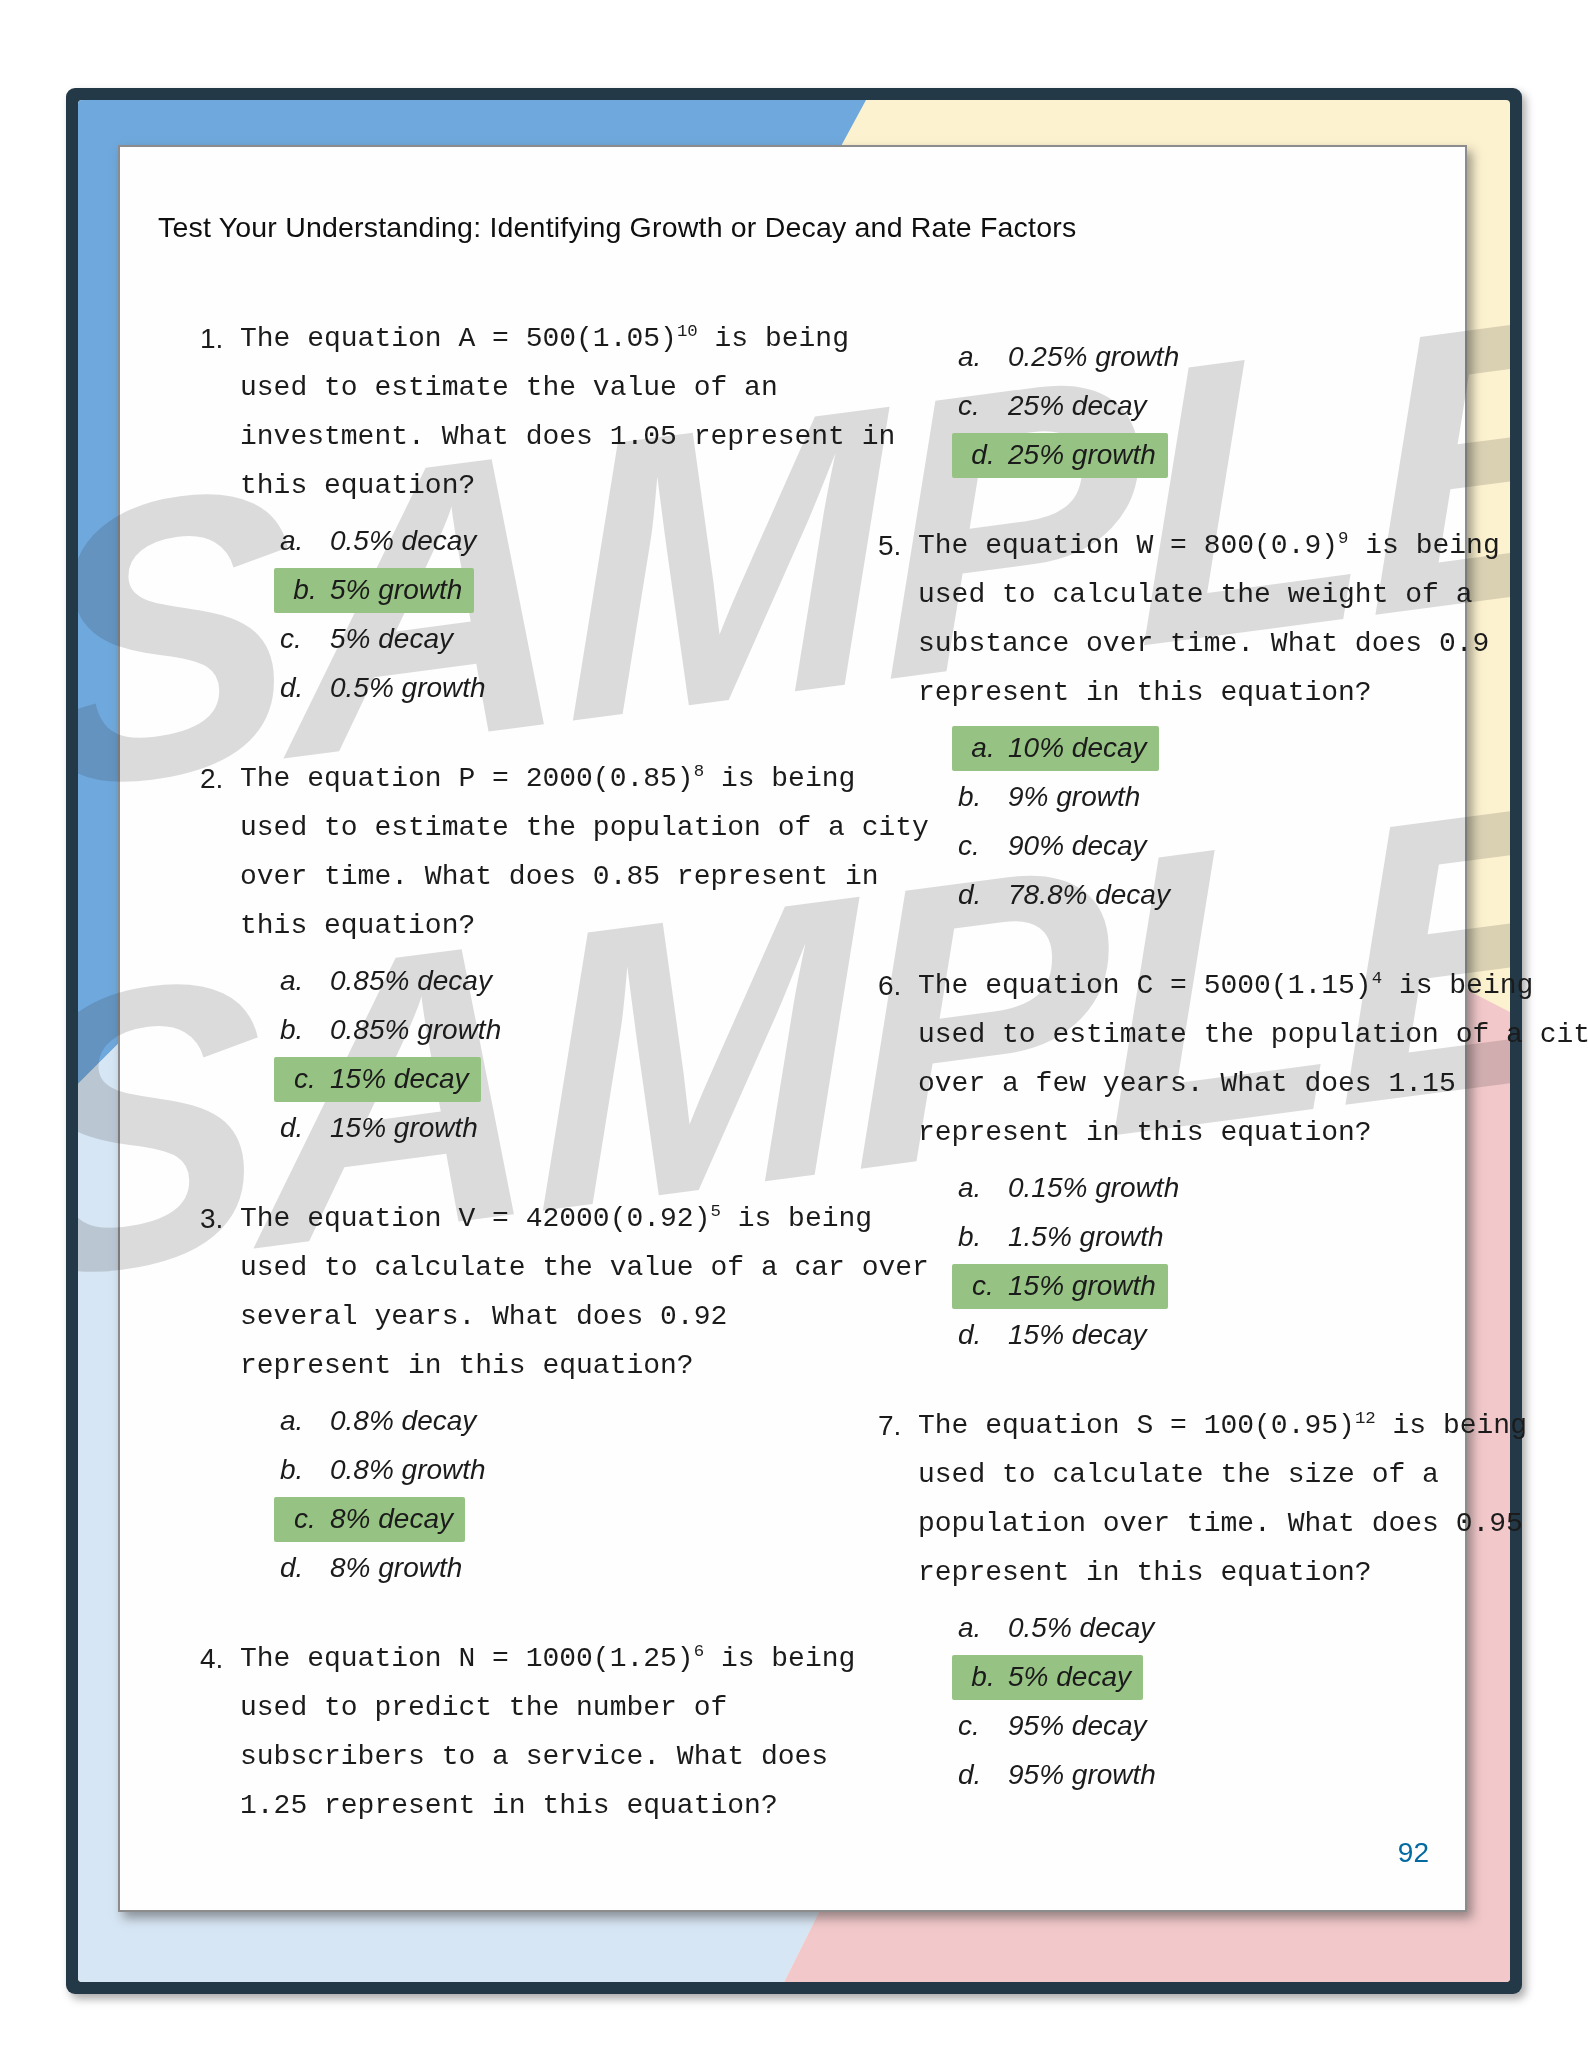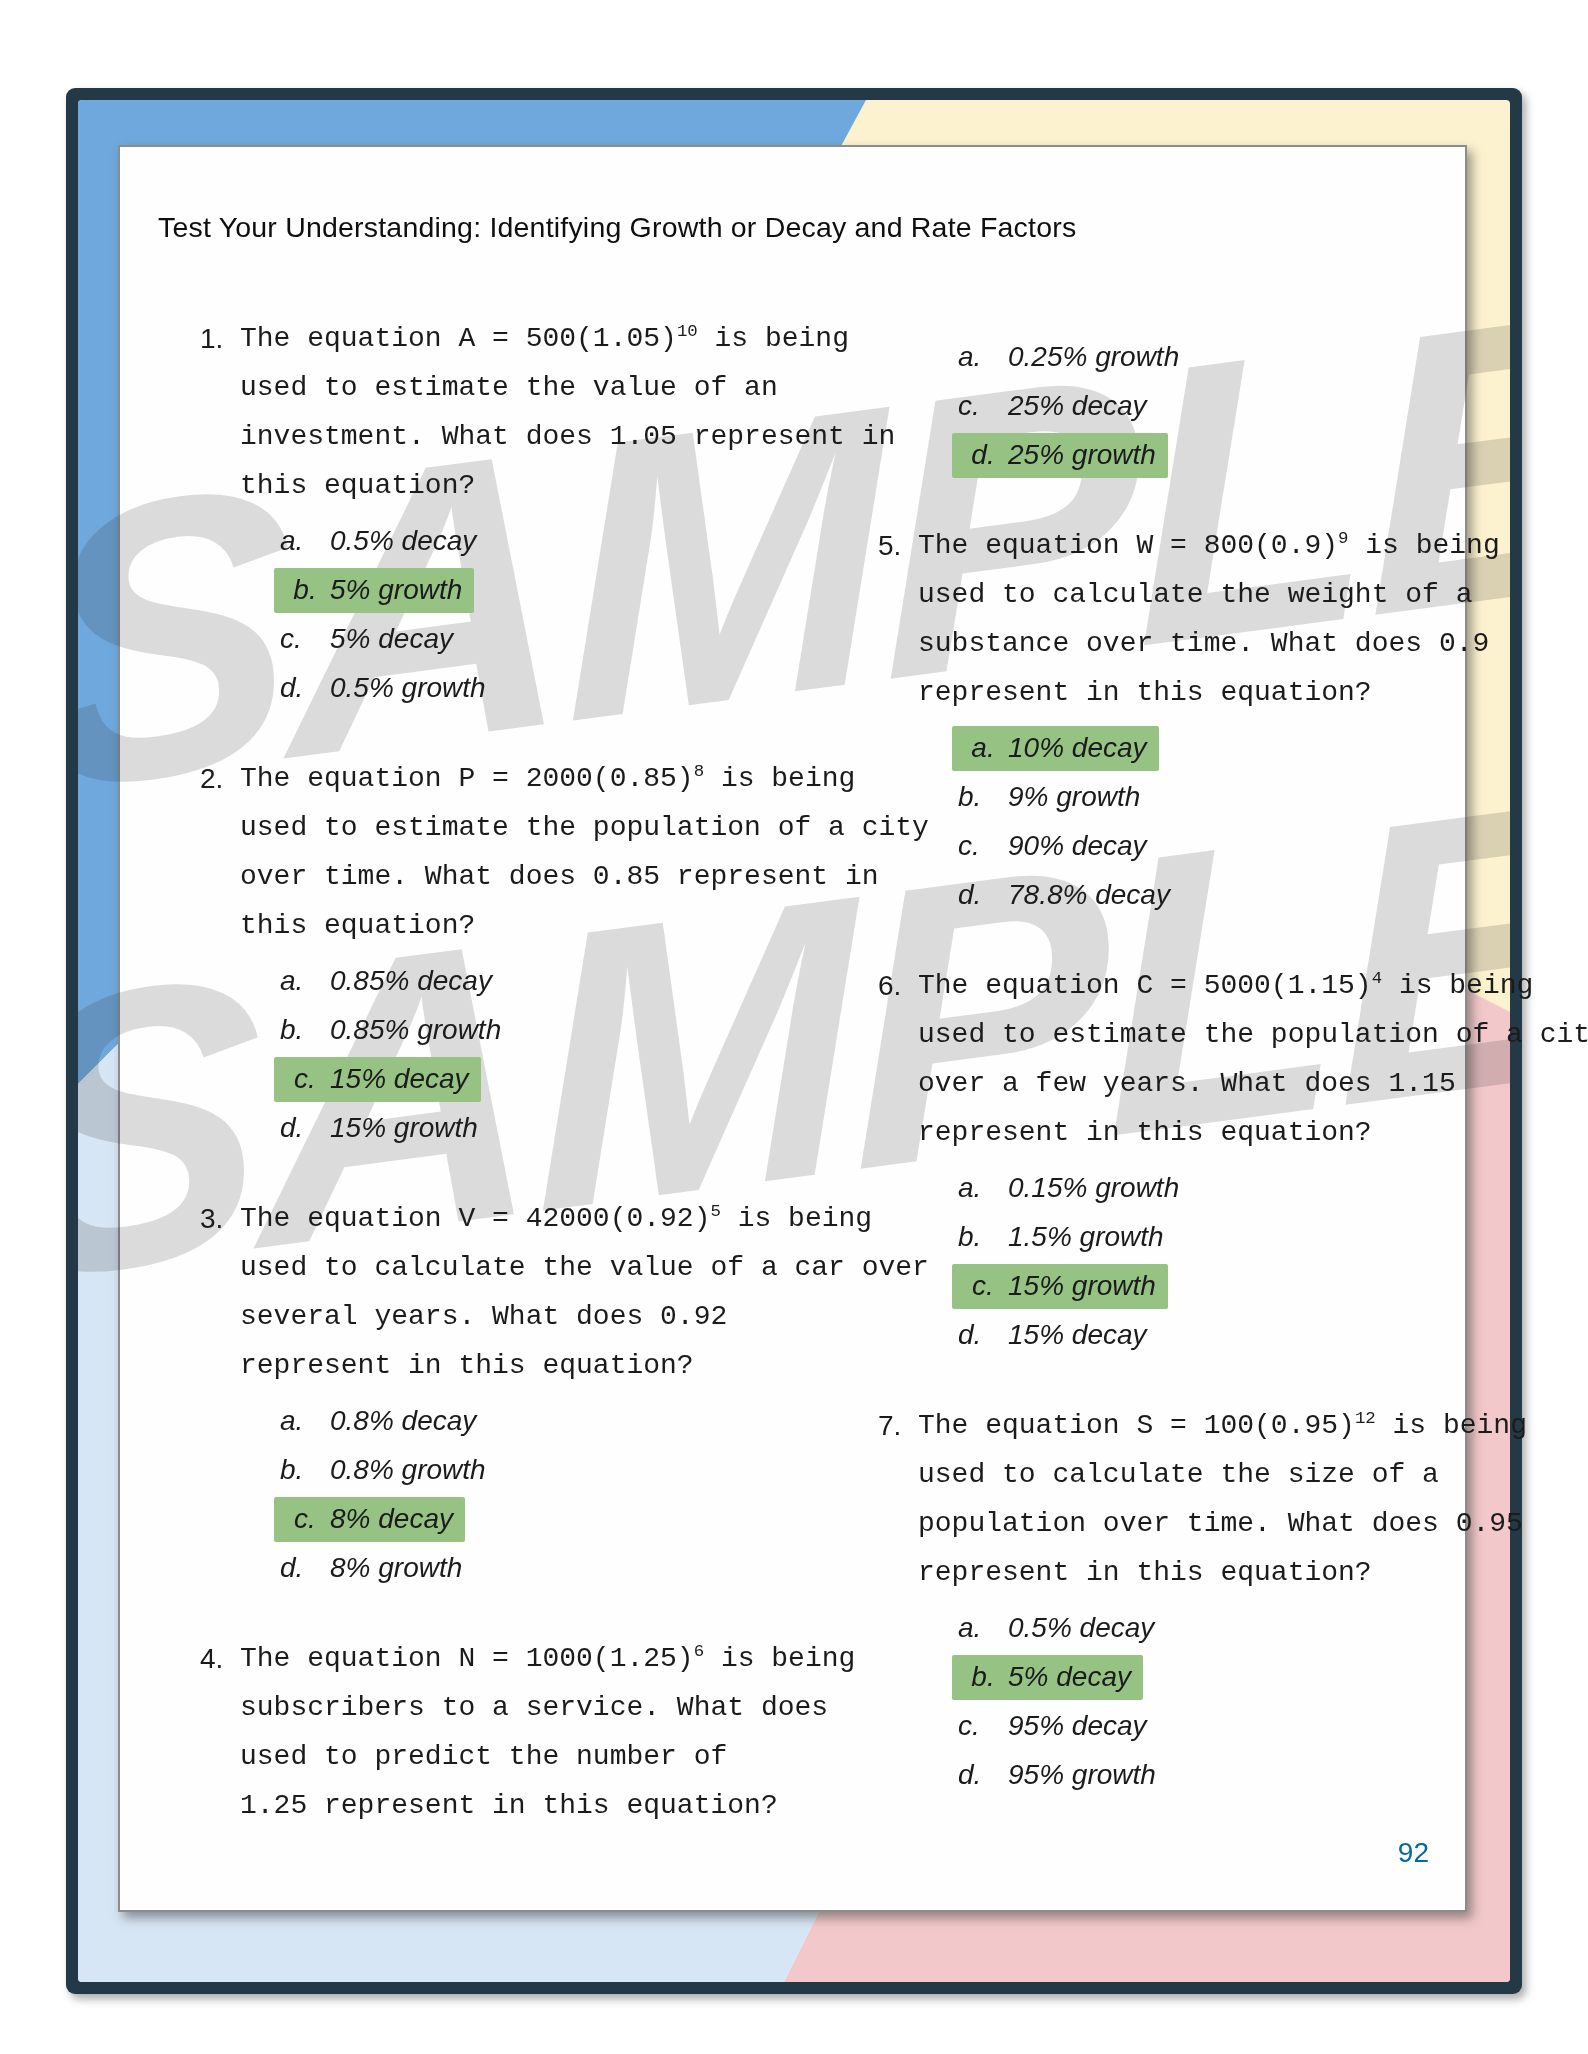--- a/index.html
+++ b/index.html
@@ -146,22 +146,22 @@
               <div class="opt-row"><span class="opt-inner"><span class="opt-label">b.</span><span class="opt-text">0.8% growth</span></span></div>
               <div class="opt-row"><span class="opt-inner correct"><span class="opt-label">c.</span><span class="opt-text">8% decay</span></span></div>
               <div class="opt-row"><span class="opt-inner"><span class="opt-label">d.</span><span class="opt-text">8% growth</span></span></div>
             </div>
           </div>
           <div class="block">
             <div class="q">
               <div class="q-num">4.</div>
               <div class="q-lines">
                 <div class="stem-line">The equation N = 1000(1.25)<sup>6</sup> is being</div>
+                <div class="stem-line">used to predict the number of</div>
                 <div class="stem-line">subscribers to a service. What does</div>
-                <div class="stem-line">used to predict the number of</div>
                 <div class="stem-line">1.25 represent in this equation?</div>
               </div>
             </div>
           </div>
         </div>
       <div class="col-right" id="col-right">
           <div class="block">
             <div class="opts">
               <div class="opt-row"><span class="opt-inner"><span class="opt-label">a.</span><span class="opt-text">0.25% growth</span></span></div>
               <div class="opt-row"><span class="opt-inner"><span class="opt-label">c.</span><span class="opt-text">25% decay</span></span></div>

